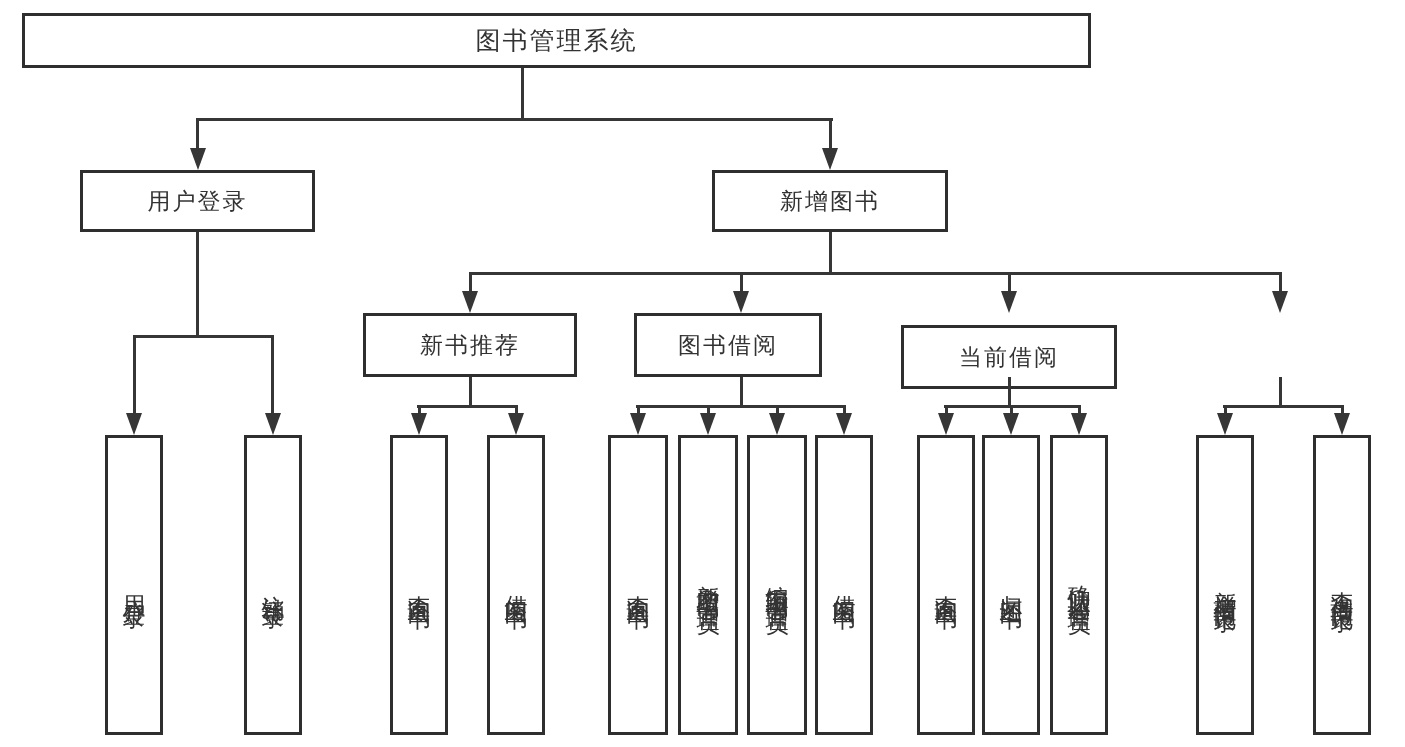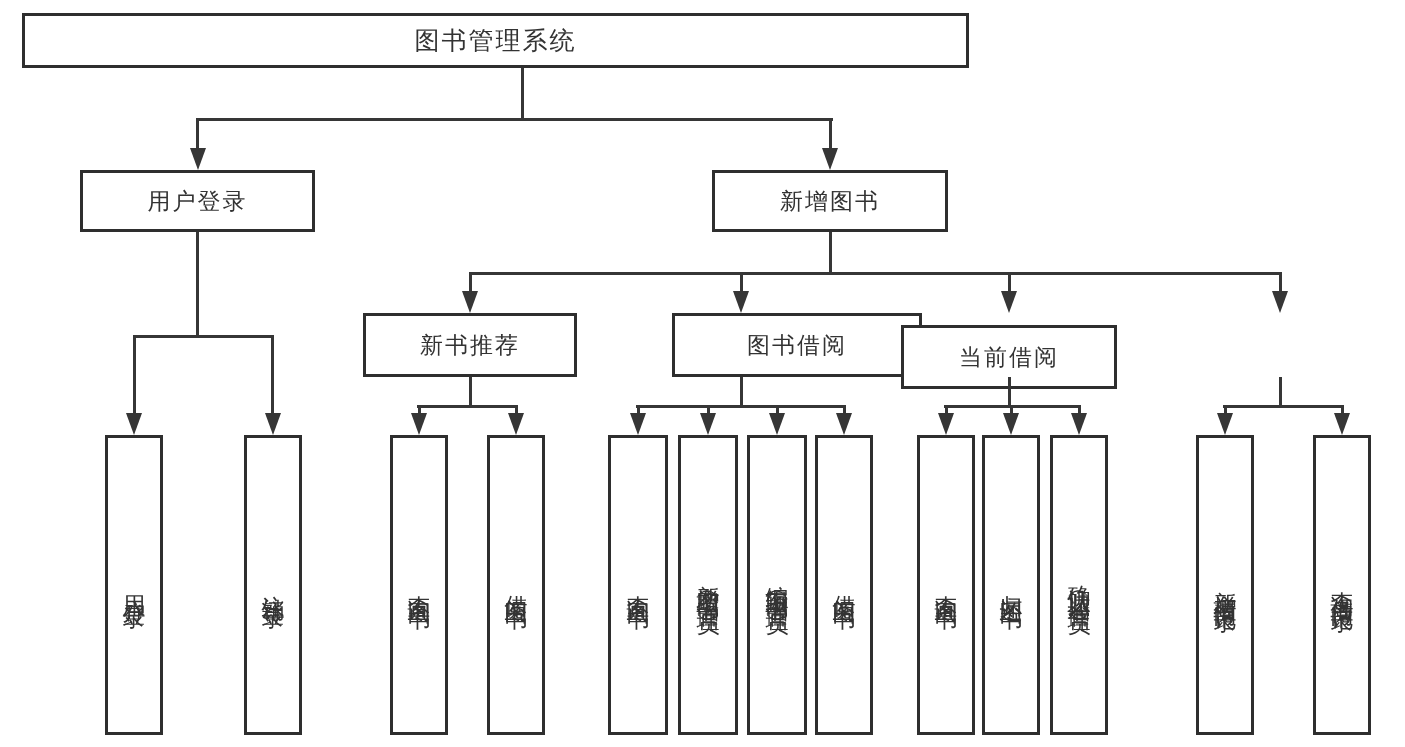--- a/index.html
+++ b/index.html
@@ -52,21 +52,21 @@
     letter-spacing:1px;
     text-shadow:0 0 4px #fff, 0 0 8px #fff;
     white-space:nowrap;
   }
 </style>
 </head>
 <body>
 
 <div id="stage">
 
-  <div class="box h title" style="left:22px;top:13px;width:947px;height:55px">图书管理系统</div>
+  <div class="box h title" style="left:22px;top:13px;width:1069px;height:55px">图书管理系统</div>
 
   <div class="ln" style="left:521px;top:68px;width:3px;height:52px"></div>
   <div class="ln" style="left:196px;top:118px;width:637px;height:3px"></div>
   <div class="ln" style="left:196px;top:118px;width:3px;height:34px"></div>
   <div class="ln" style="left:829px;top:118px;width:3px;height:34px"></div>
   <div class="ah" style="left:190px;top:148px"></div>
   <div class="ah" style="left:822px;top:148px"></div>
 
   <div class="box h" style="left:80px;top:170px;width:235px;height:62px">用户登录</div>
   <div class="box h" style="left:712px;top:170px;width:236px;height:62px">新增图书</div>
@@ -86,21 +86,21 @@
   <div class="ln" style="left:469px;top:272px;width:3px;height:21px"></div>
   <div class="ln" style="left:740px;top:272px;width:3px;height:21px"></div>
   <div class="ln" style="left:1008px;top:272px;width:3px;height:21px"></div>
   <div class="ln" style="left:1279px;top:272px;width:3px;height:21px"></div>
   <div class="ah" style="left:462px;top:291px"></div>
   <div class="ah" style="left:733px;top:291px"></div>
   <div class="ah" style="left:1001px;top:291px"></div>
   <div class="ah" style="left:1272px;top:291px"></div>
 
   <div class="box h" style="left:363px;top:313px;width:214px;height:64px">新书推荐</div>
-  <div class="box h" style="left:672px;top:313px;width:250px;height:64px">图书借阅</div>
+  <div class="box h" style="left:634px;top:313px;width:188px;height:64px">图书借阅</div>
   <div class="box h" style="left:901px;top:325px;width:216px;height:64px">当前借阅</div>
 
   <div class="ln" style="left:469px;top:377px;width:3px;height:31px"></div>
   <div class="ln" style="left:417px;top:405px;width:101px;height:3px"></div>
   <div class="ln" style="left:418px;top:405px;width:3px;height:10px"></div>
   <div class="ln" style="left:515px;top:405px;width:3px;height:10px"></div>
   <div class="ah" style="left:411px;top:413px"></div>
   <div class="ah" style="left:508px;top:413px"></div>
 
   <div class="box v" style="left:390px;top:435px;width:58px;height:300px">查询图书</div>

